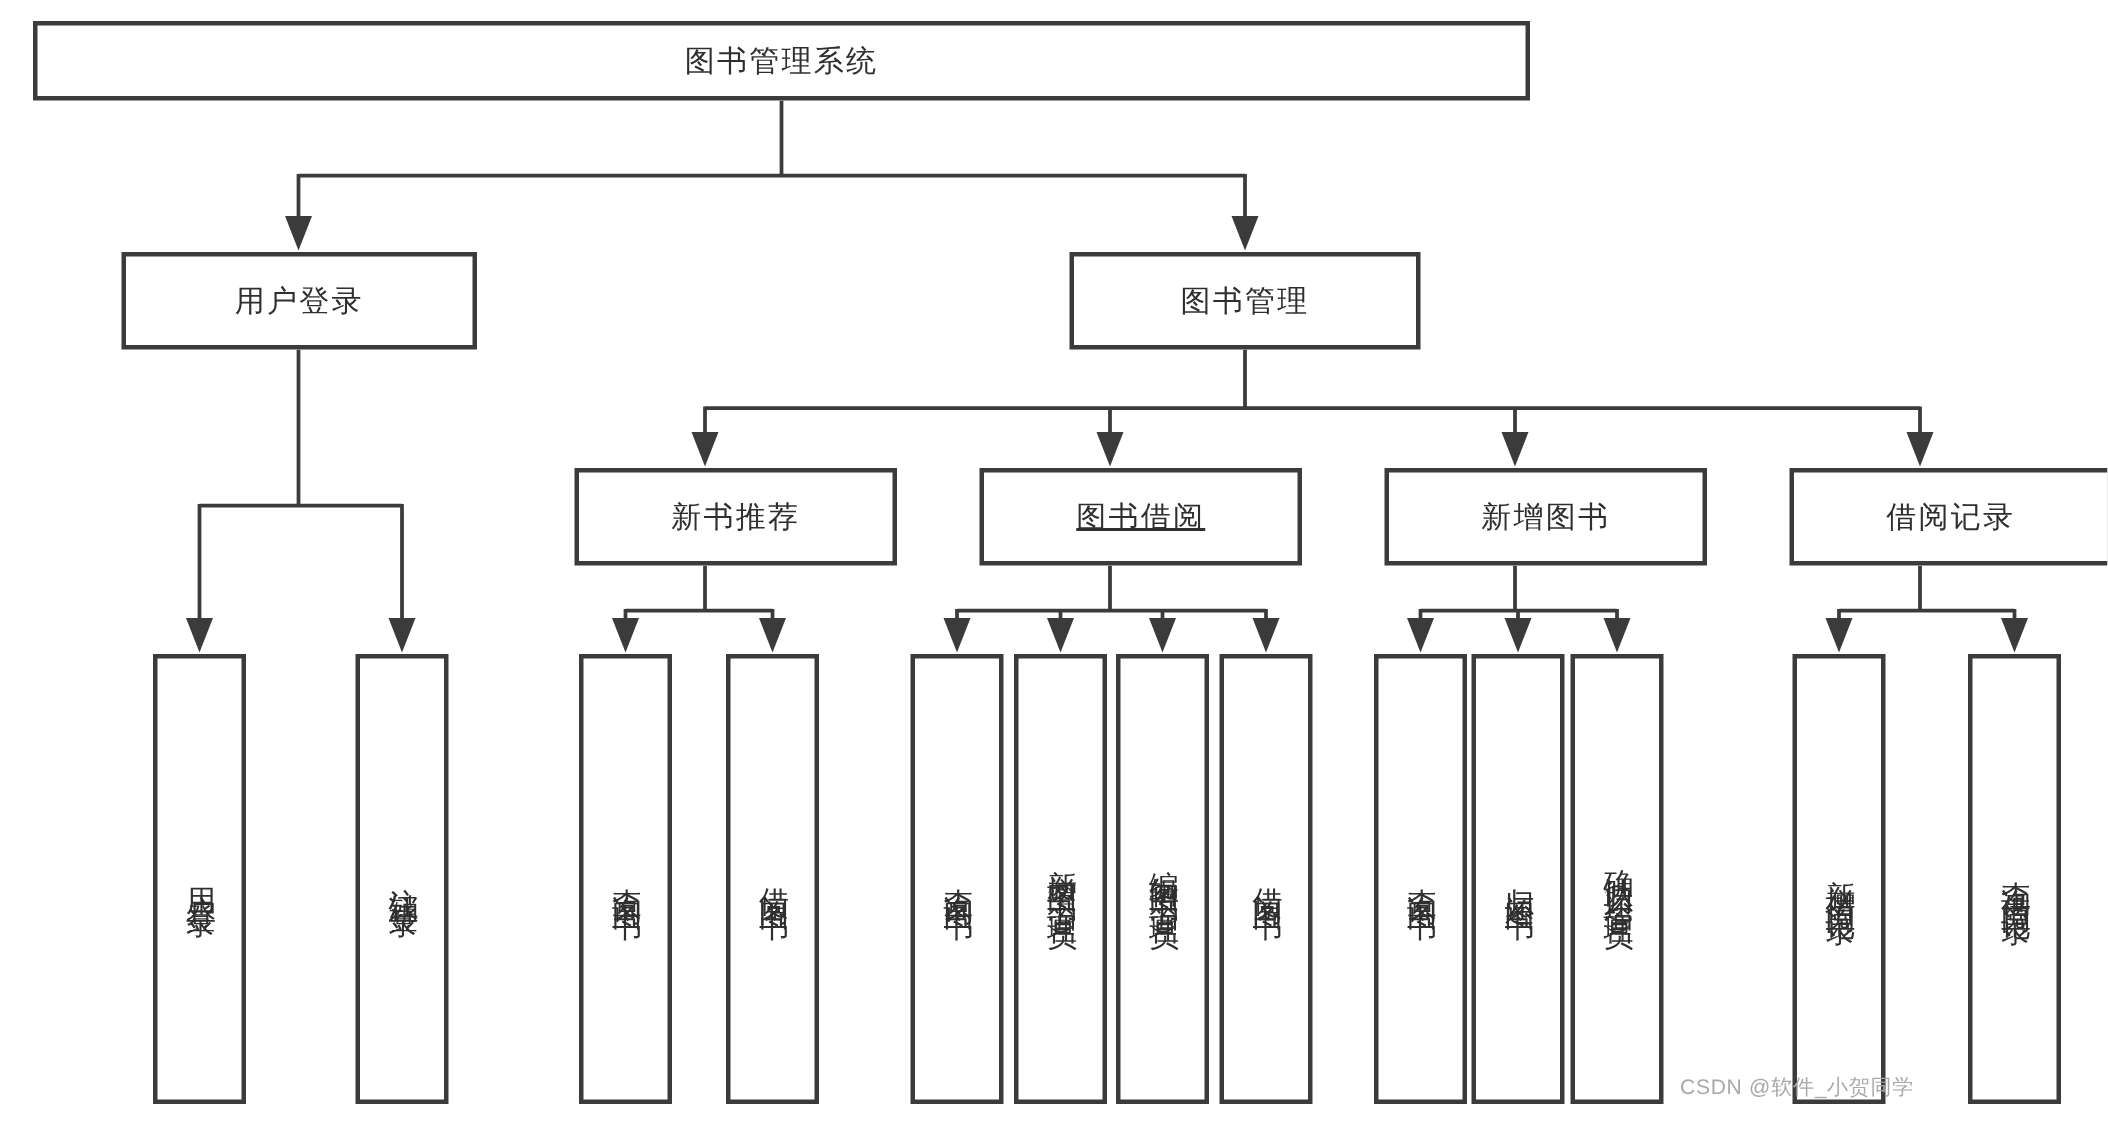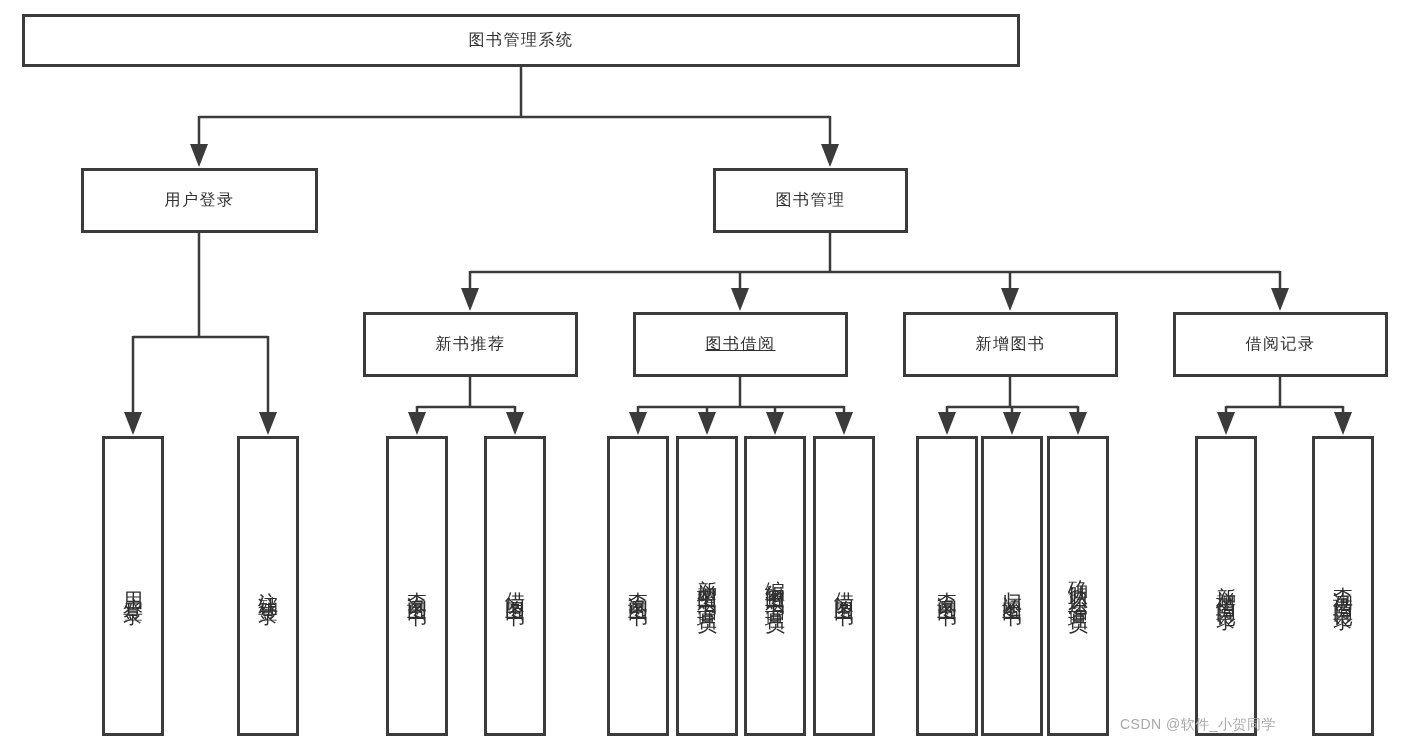--- a/index.html
+++ b/index.html
@@ -15,27 +15,27 @@
     font-family:"Liberation Sans","DejaVu Sans",sans-serif;
     overflow:hidden;
   }
   .connector-layer{position:absolute;left:0;top:0;width:1405px;height:747px;}
   .edge{fill:none;stroke:var(--line);stroke-width:2.5;}
   .arrow{fill:var(--line);stroke:none;}
   .node{
     position:absolute;box-sizing:border-box;
     border:3px solid var(--line);background:#fff;
     display:flex;align-items:center;justify-content:center;
-    font-size:16px;color:var(--text);letter-spacing:1.5px;
+    font-size:20px;color:var(--text);letter-spacing:1.5px;
     z-index:2;
   }
   .root-node{left:22px;top:14px;width:998px;height:53px;}
   .l1-user-login{left:81px;top:168px;width:237px;height:65px;}
-  .l1-book-mgmt{left:713px;top:168px;width:195px;height:65px;}
-  .l2{top:312px;width:215px;height:65px;}
+  .l1-book-mgmt{left:713px;top:168px;width:234px;height:65px;}
+  .l2{top:312px;width:215px;height:65px;margin-left:20px;}
   .l2-a{left:363px;} .l2-b{left:633px;text-decoration:underline;} .l2-c{left:903px;} .l2-d{left:1173px;text-align:center;}
   .leaf{
     top:436px;width:62px;height:300px;
     writing-mode:vertical-rl;text-orientation:mixed;
     font-size:20px;letter-spacing:5px;line-height:1.15;
   }
   .leaf-1{left:102px;} .leaf-2{left:237px;}
   .leaf-3{left:386px;} .leaf-4{left:484px;}
   .leaf-5{left:607px;} .leaf-6{left:676px;} .leaf-7{left:744px;} .leaf-8{left:813px;}
   .leaf-9{left:916px;} .leaf-10{left:981px;} .leaf-11{left:1047px;}

